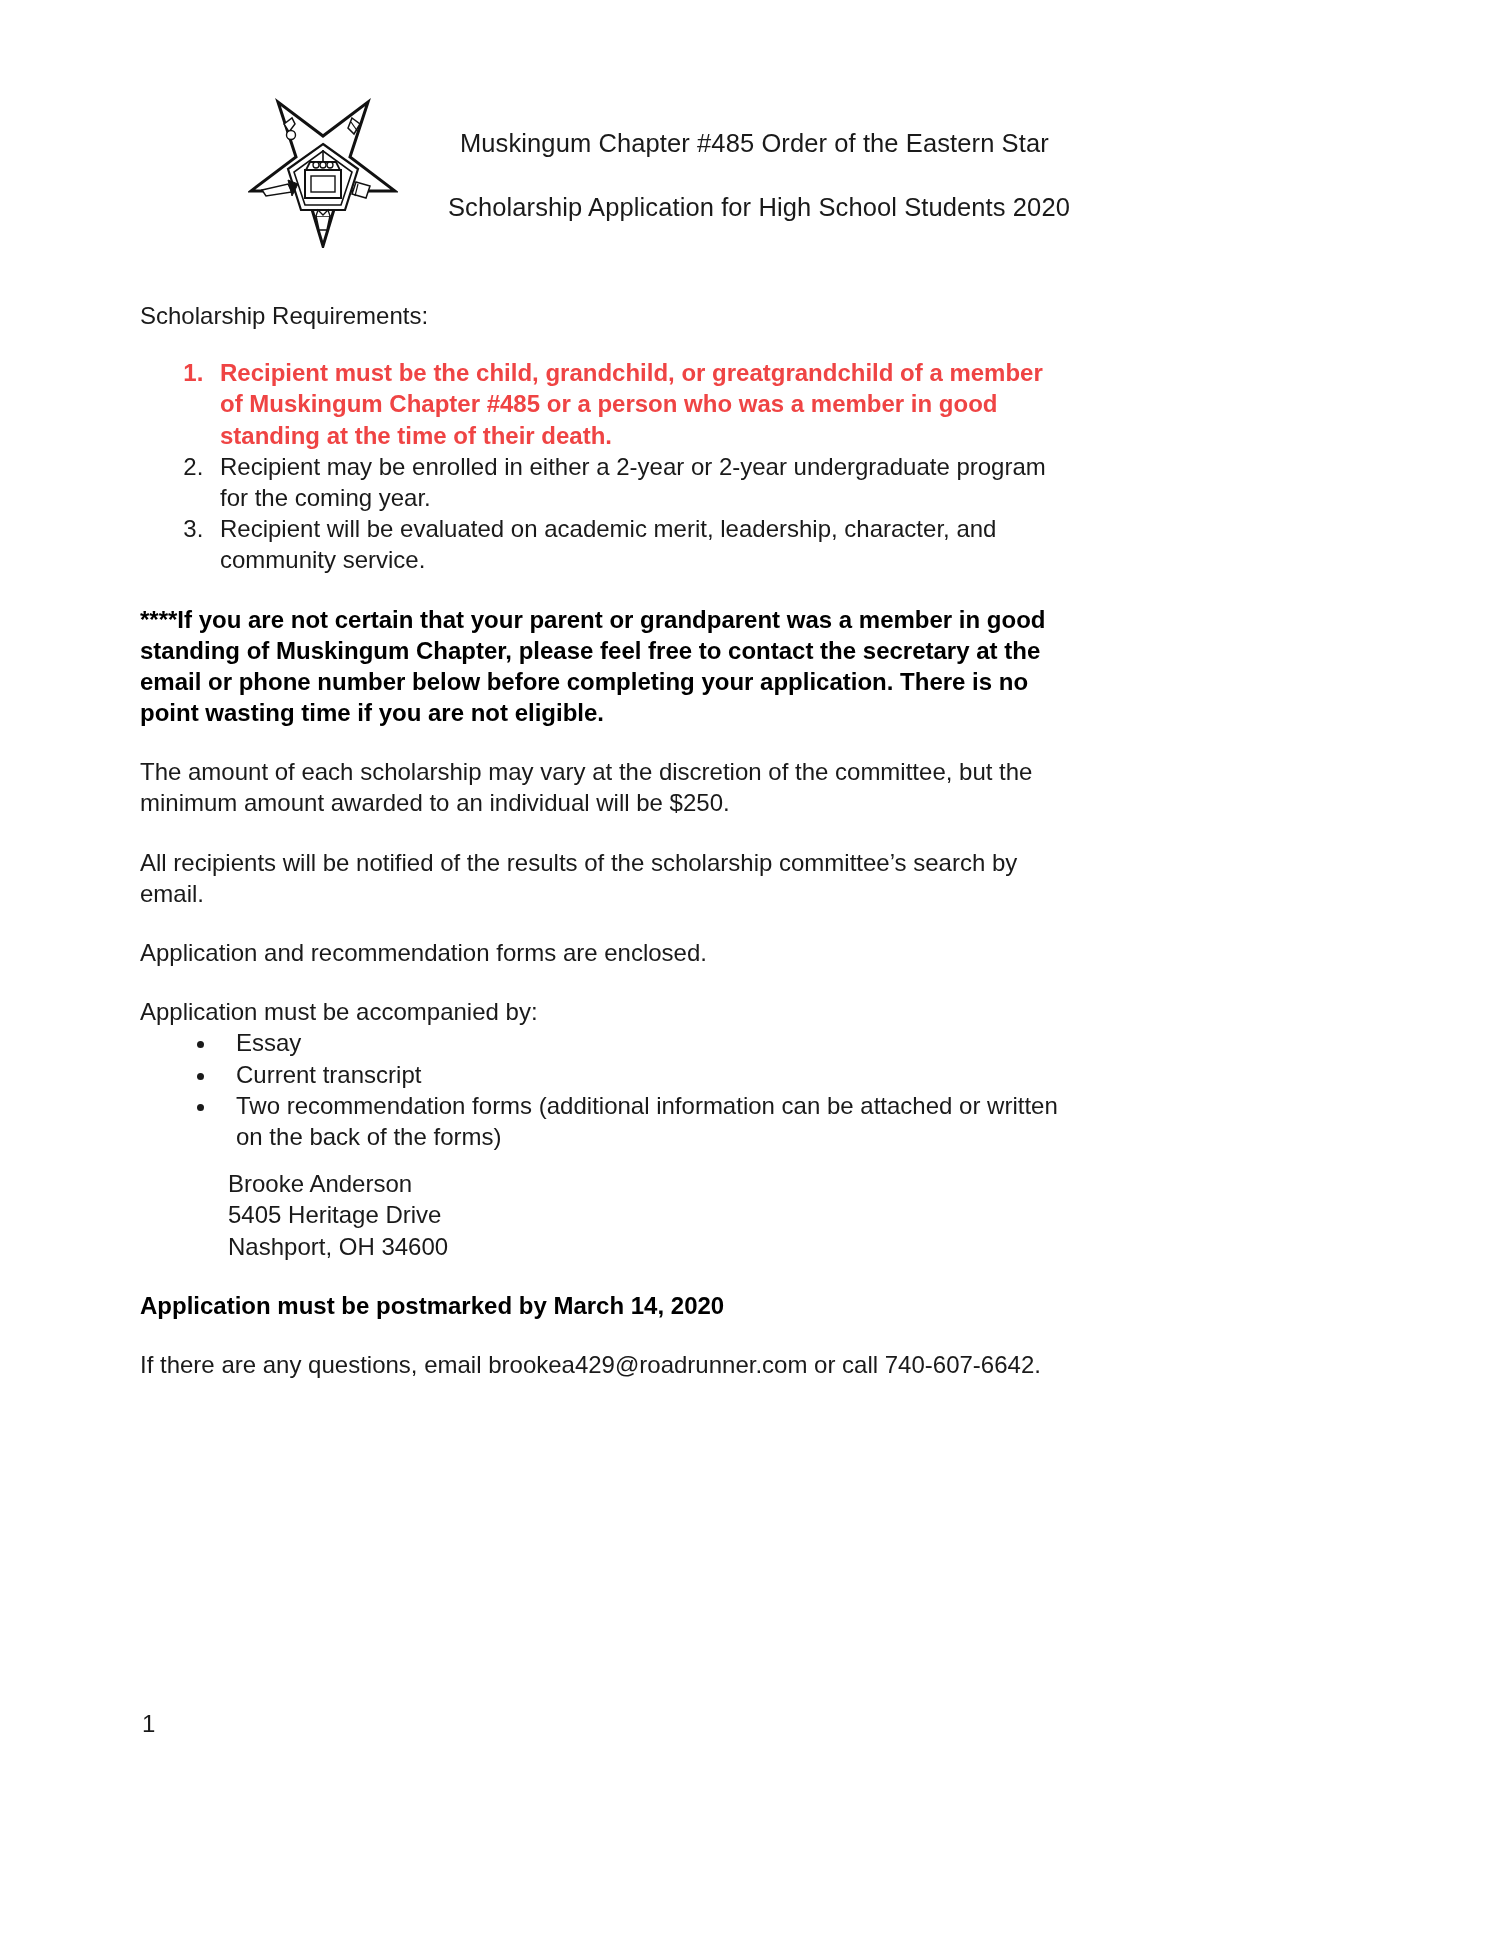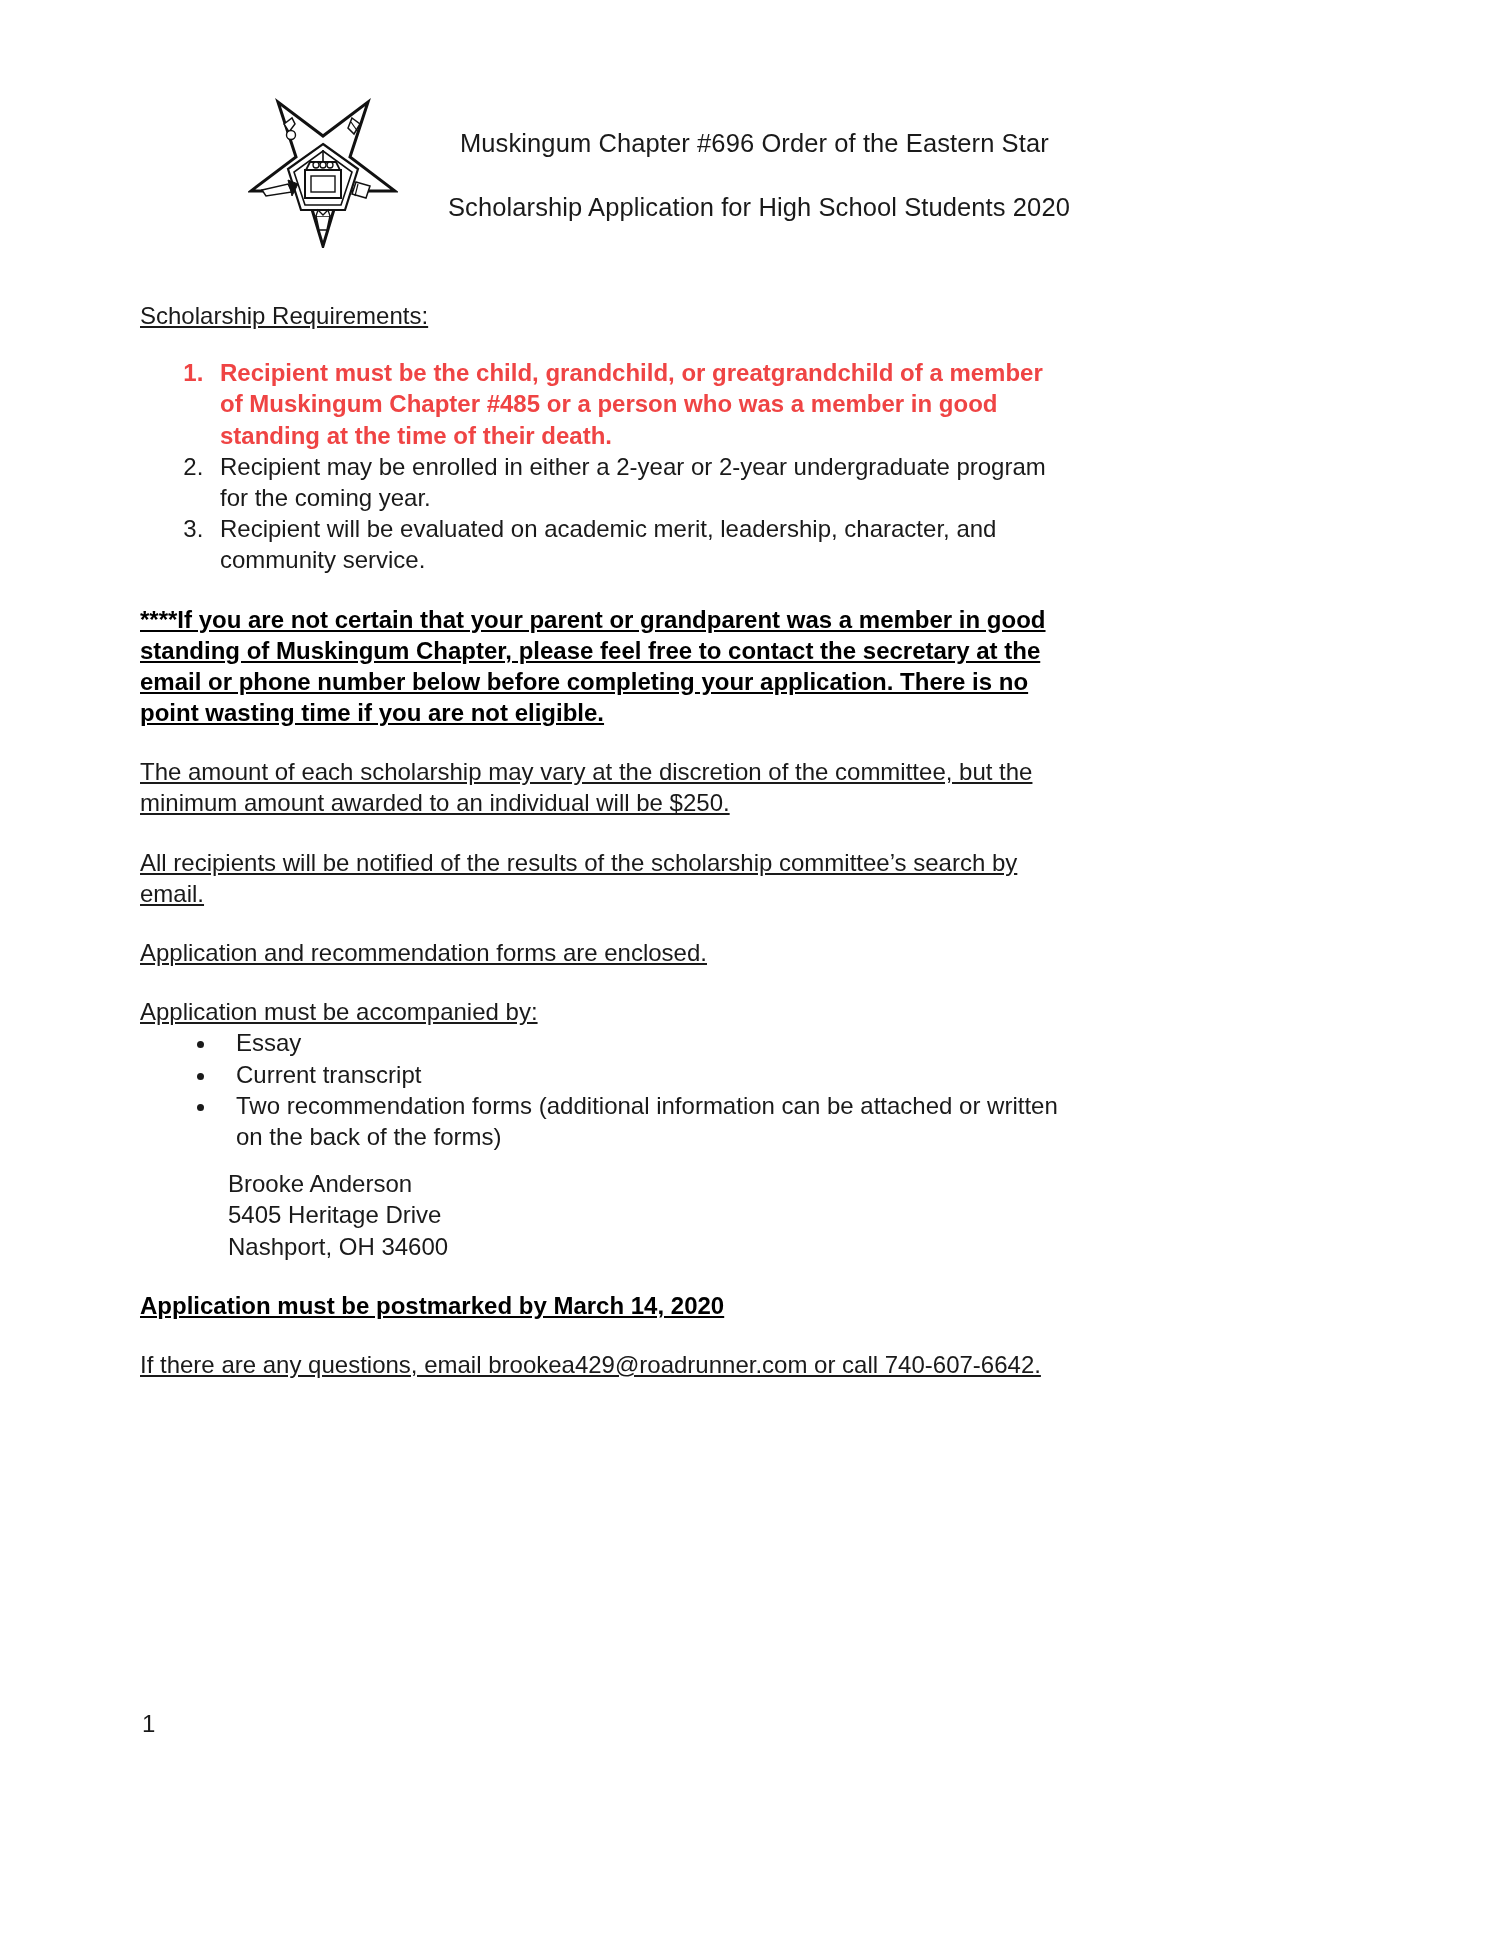--- a/index.html
+++ b/index.html
@@ -64,21 +64,20 @@
     left: 140px;
     top: 300px;
     width: 930px;
   }
 
   .para {
     font-size: 24px;
     line-height: 1.30;
     color: #1a1a1a;
     margin: 0;
-    text-decoration: underline;
   }
   .para.spaced { margin-top: 28px; }
   .para.bold {
     font-weight: bold;
     color: #000;
   }
 
   
   ol.req-list {
     margin: 26px 0 0 0;
@@ -166,21 +165,21 @@
           <path d="M108,94 L122,98 L118,110 L104,106 Z" fill="#ffffff" stroke="#111" stroke-width="1.5"></path>
           <line x1="110" y1="96" x2="107" y2="108" stroke="#111" stroke-width="1.2"></line>
 
           <path d="M68,128 L82,128 L79,142 L71,142 Z" fill="#ffffff" stroke="#111" stroke-width="1.5"></path>
           <path d="M68,128 L70,122 L75,127 L80,122 L82,128" fill="#ffffff" stroke="#111" stroke-width="1.3"></path>
         </g>
       </svg>
     </div>
 
     <div class="header-lines">
-      <div class="header-line header-line-1">Muskingum Chapter #696 Order of the Eastern Star</div>
+      <div class="header-line header-line-1">Muskingum Chapter #485 Order of the Eastern Star</div>
       <div class="header-line header-line-2">Scholarship Application for High School Students 2020</div>
     </div>
   </div>
 
   <div class="body-block">
 
     <p class="para">Scholarship Requirements:</p>
 
     <ol class="req-list">
       <li class="bold-item">Recipient must be the child, grandchild, or greatgrandchild of a member of Muskingum Chapter #485 or a person who was a member in good standing at the time of their death.</li>

